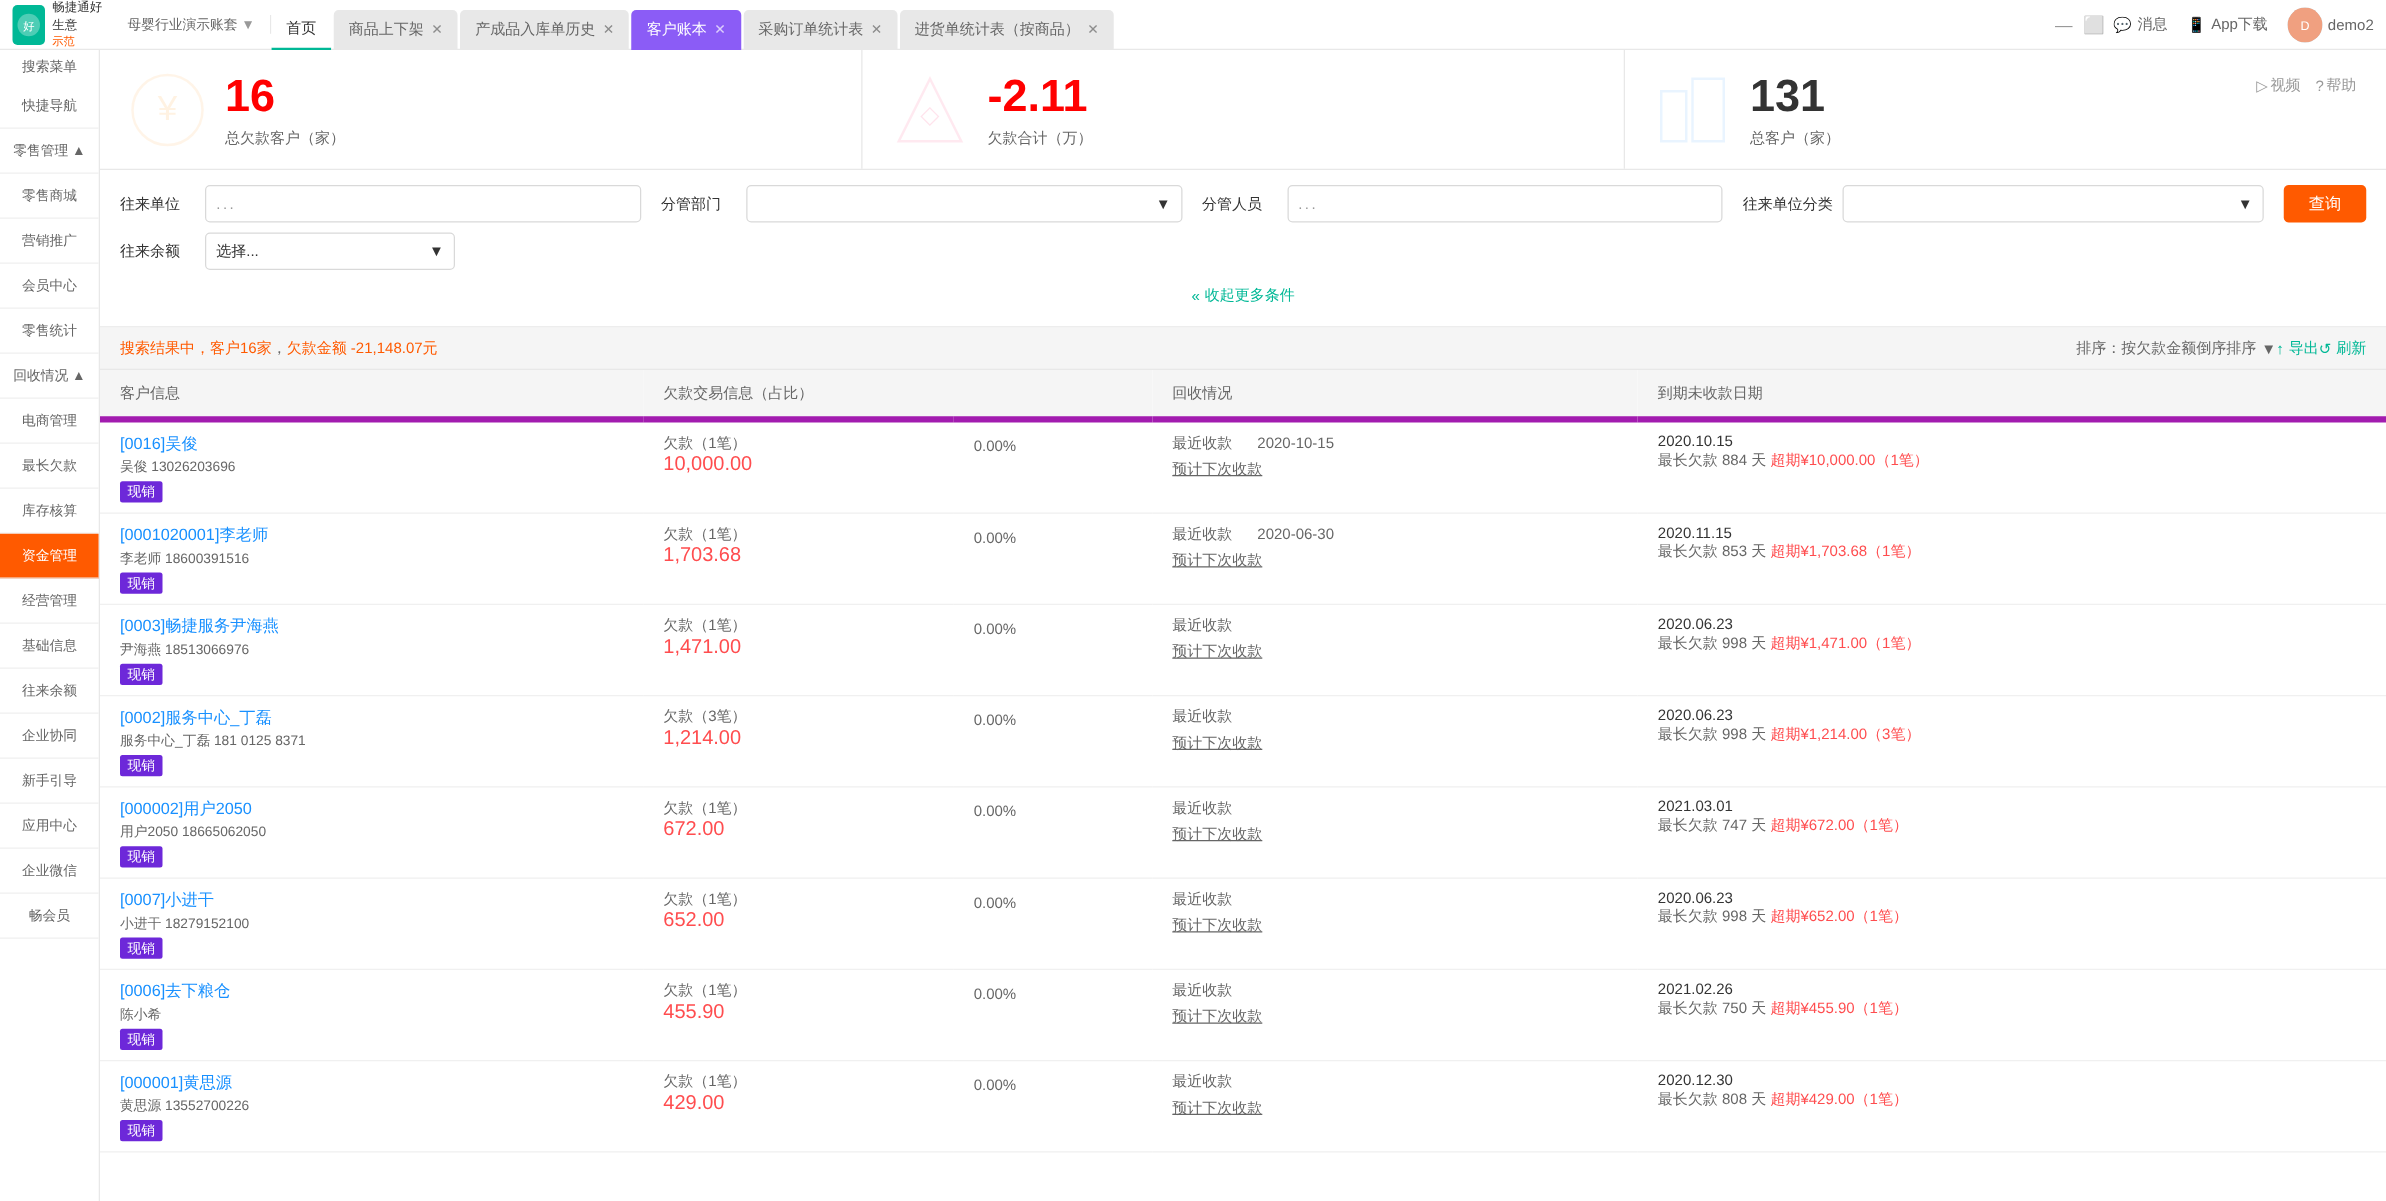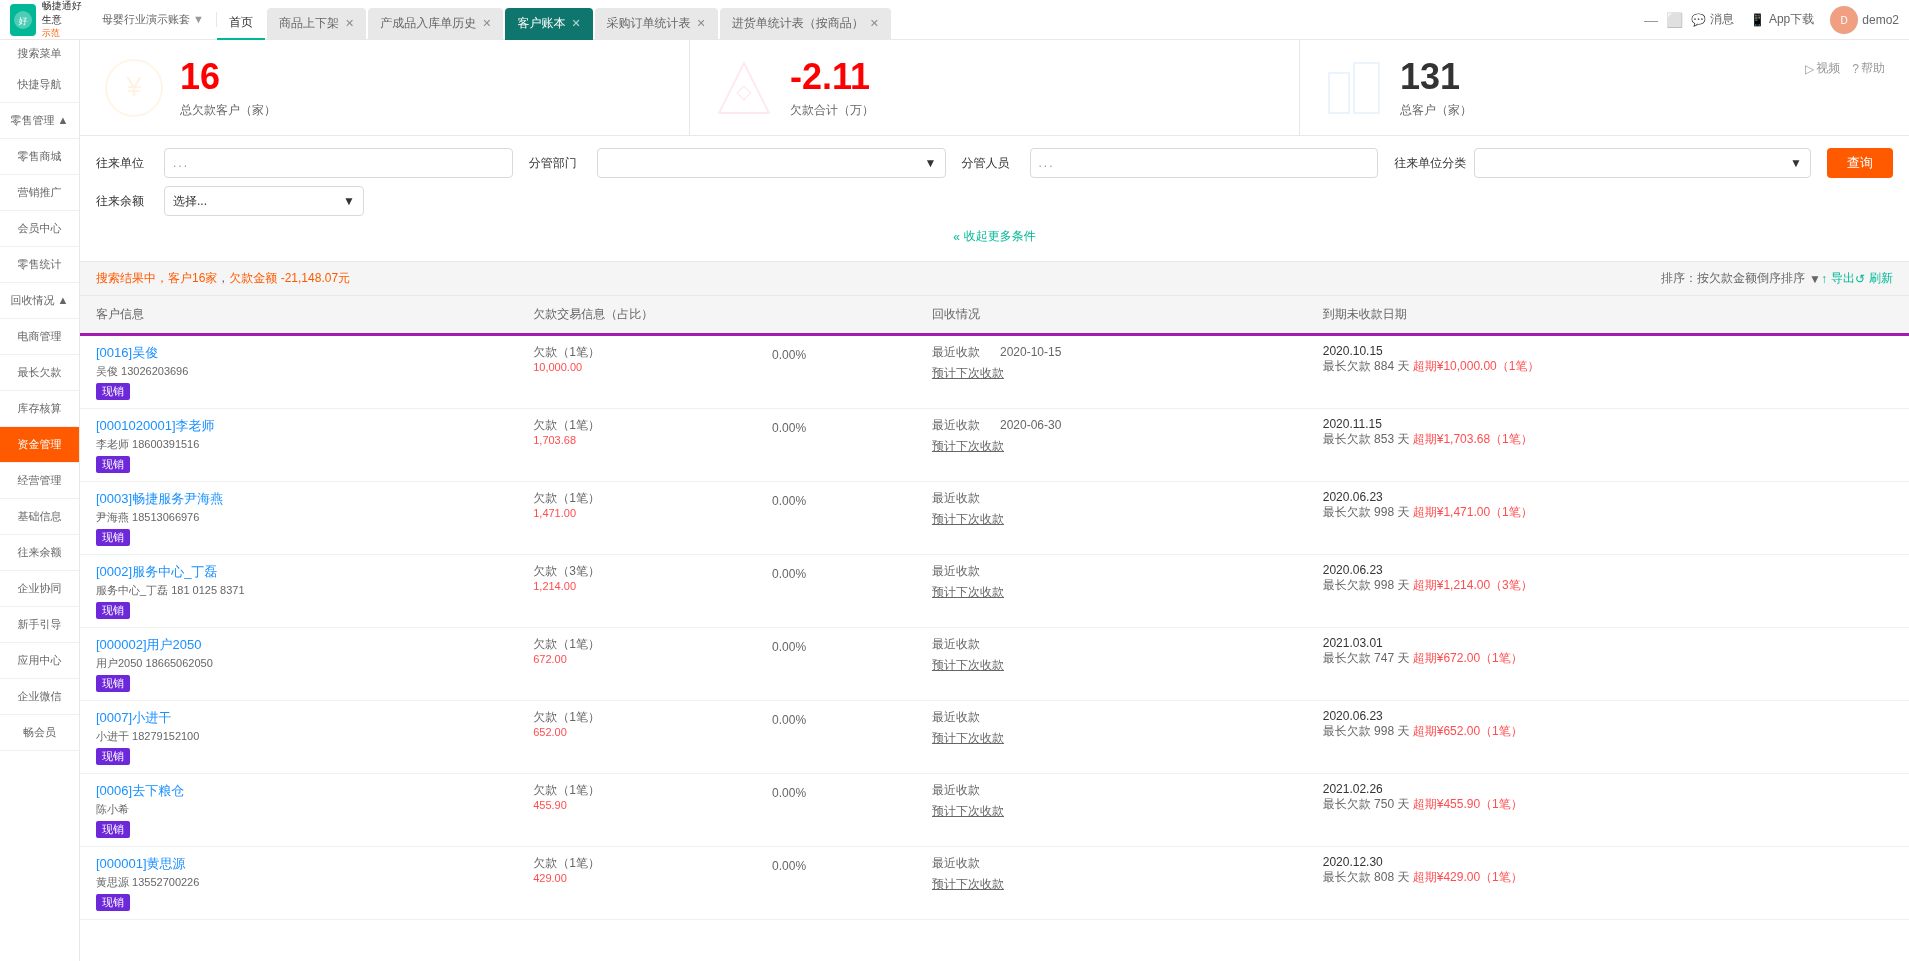--- a/index.html
+++ b/index.html
@@ -4,21 +4,21 @@
   <style>
     * { box-sizing: border-box; margin: 0; padding: 0; }
     body { font-family: 'Microsoft YaHei', Arial, sans-serif; font-size: 13px; background: #f5f5f5; color: #333; overflow: hidden; }
     
     
     .top-bar { height: 40px; background: #fff; display: flex; align-items: center; padding: 0 10px; border-bottom: 1px solid #e8e8e8; position: relative; }
     .logo-area { display: flex; align-items: center; width: 80px; }
     .logo-icon { width: 32px; height: 32px; background: #00b896; border-radius: 4px; display: flex; align-items: center; justify-content: center; color: white; font-size: 10px; margin-right: 6px; }
     .top-nav-tabs { display: flex; flex: 1; height: 40px; align-items: flex-end; overflow: hidden; }
     .tab-item { padding: 0 12px; height: 32px; display: flex; align-items: center; cursor: pointer; font-size: 12px; color: #666; background: #e8e8e8; margin-right: 2px; border-radius: 4px 4px 0 0; white-space: nowrap; position: relative; }
-    .tab-item.active { background: #0f766e; color: #fff; }
+    .tab-item.active { background: #8b5cf6; color: #fff; }
     .top-right { display: flex; align-items: center; gap: 16px; margin-left: auto; }
     .top-right-item { display: flex; align-items: center; gap: 4px; font-size: 12px; color: #666; cursor: pointer; }
     .avatar { width: 28px; height: 28px; border-radius: 50%; background: #ccc; display: flex; align-items: center; justify-content: center; font-size: 11px; overflow: hidden; }
     
     
     .layout { display: flex; height: calc(100vh - 40px); }
     
     
     .sidebar { width: 80px; background: #fff; border-right: 1px solid #e8e8e8; display: flex; flex-direction: column; overflow-y: auto; }
     .sidebar-menu-item { padding: 10px 4px; text-align: center; cursor: pointer; font-size: 11px; color: #666; border-bottom: 1px solid #f0f0f0; }
@@ -57,28 +57,28 @@
     .table-area { flex: 1; overflow: auto; background: #fff; }
     .table-header-bar { display: flex; justify-content: space-between; align-items: center; padding: 8px 16px; background: #f5f5f5; border-bottom: 1px solid #e8e8e8; }
     .search-result-text { font-size: 12px; color: #666; }
     .search-result-text span { color: #ff5a00; }
     .table-actions { display: flex; align-items: center; font-size: 12px; color: #666; }
     .table-actions .sort-btn { display: flex; align-items: center; gap: 4px; cursor: pointer; }
     .table-actions .action-btn { display: flex; align-items: center; gap: 4px; cursor: pointer; color: #00b896; }
     
     
     .data-table { width: 100%; border-collapse: collapse; }
-    .data-table thead th { background: #f5f5f5; padding: 10px 16px; text-align: left; font-size: 12px; color: #666; border-bottom: 3px solid #a21caf; font-weight: normal; white-space: nowrap; }
+    .data-table thead th { background: #f5f5f5; padding: 10px 16px; text-align: left; font-size: 12px; color: #666; border-bottom: 5px solid #a21caf; font-weight: normal; white-space: nowrap; }
     .data-table tbody tr { border-bottom: 1px solid #f0f0f0; }
     .data-table tbody td { padding: 8px 16px; font-size: 12px; vertical-align: top; }
     .customer-name { color: #1890ff; font-size: 13px; cursor: pointer; }
     .customer-info { font-size: 11px; color: #666; margin-top: 2px; }
     .tag { display: inline-block; padding: 1px 6px; border-radius: 2px; font-size: 11px; margin-top: 4px; }
     .tag.green { background: #6d28d9; color: #fff; }
-    .debt-amount { color: #ff4d4f; font-size: 11px; cursor: pointer; }
+    .debt-amount { color: #ff4d4f; font-size: 16px; cursor: pointer; }
     .debt-count { font-size: 12px; color: #666; }
     .debt-ratio { font-size: 12px; color: #666; margin-top: 4px; }
     .recent-pay { font-size: 12px; color: #666; }
     .recent-pay-date { font-size: 12px; color: #666; }
     .next-pay { font-size: 12px; color: #666; margin-top: 4px; text-decoration: underline; }
     .overdue-text { color: #ff4d4f; font-size: 12px; cursor: pointer; }
     .overdue-days { font-size: 12px; color: #666; }
     .due-date { font-size: 12px; color: #333; }
     
     

